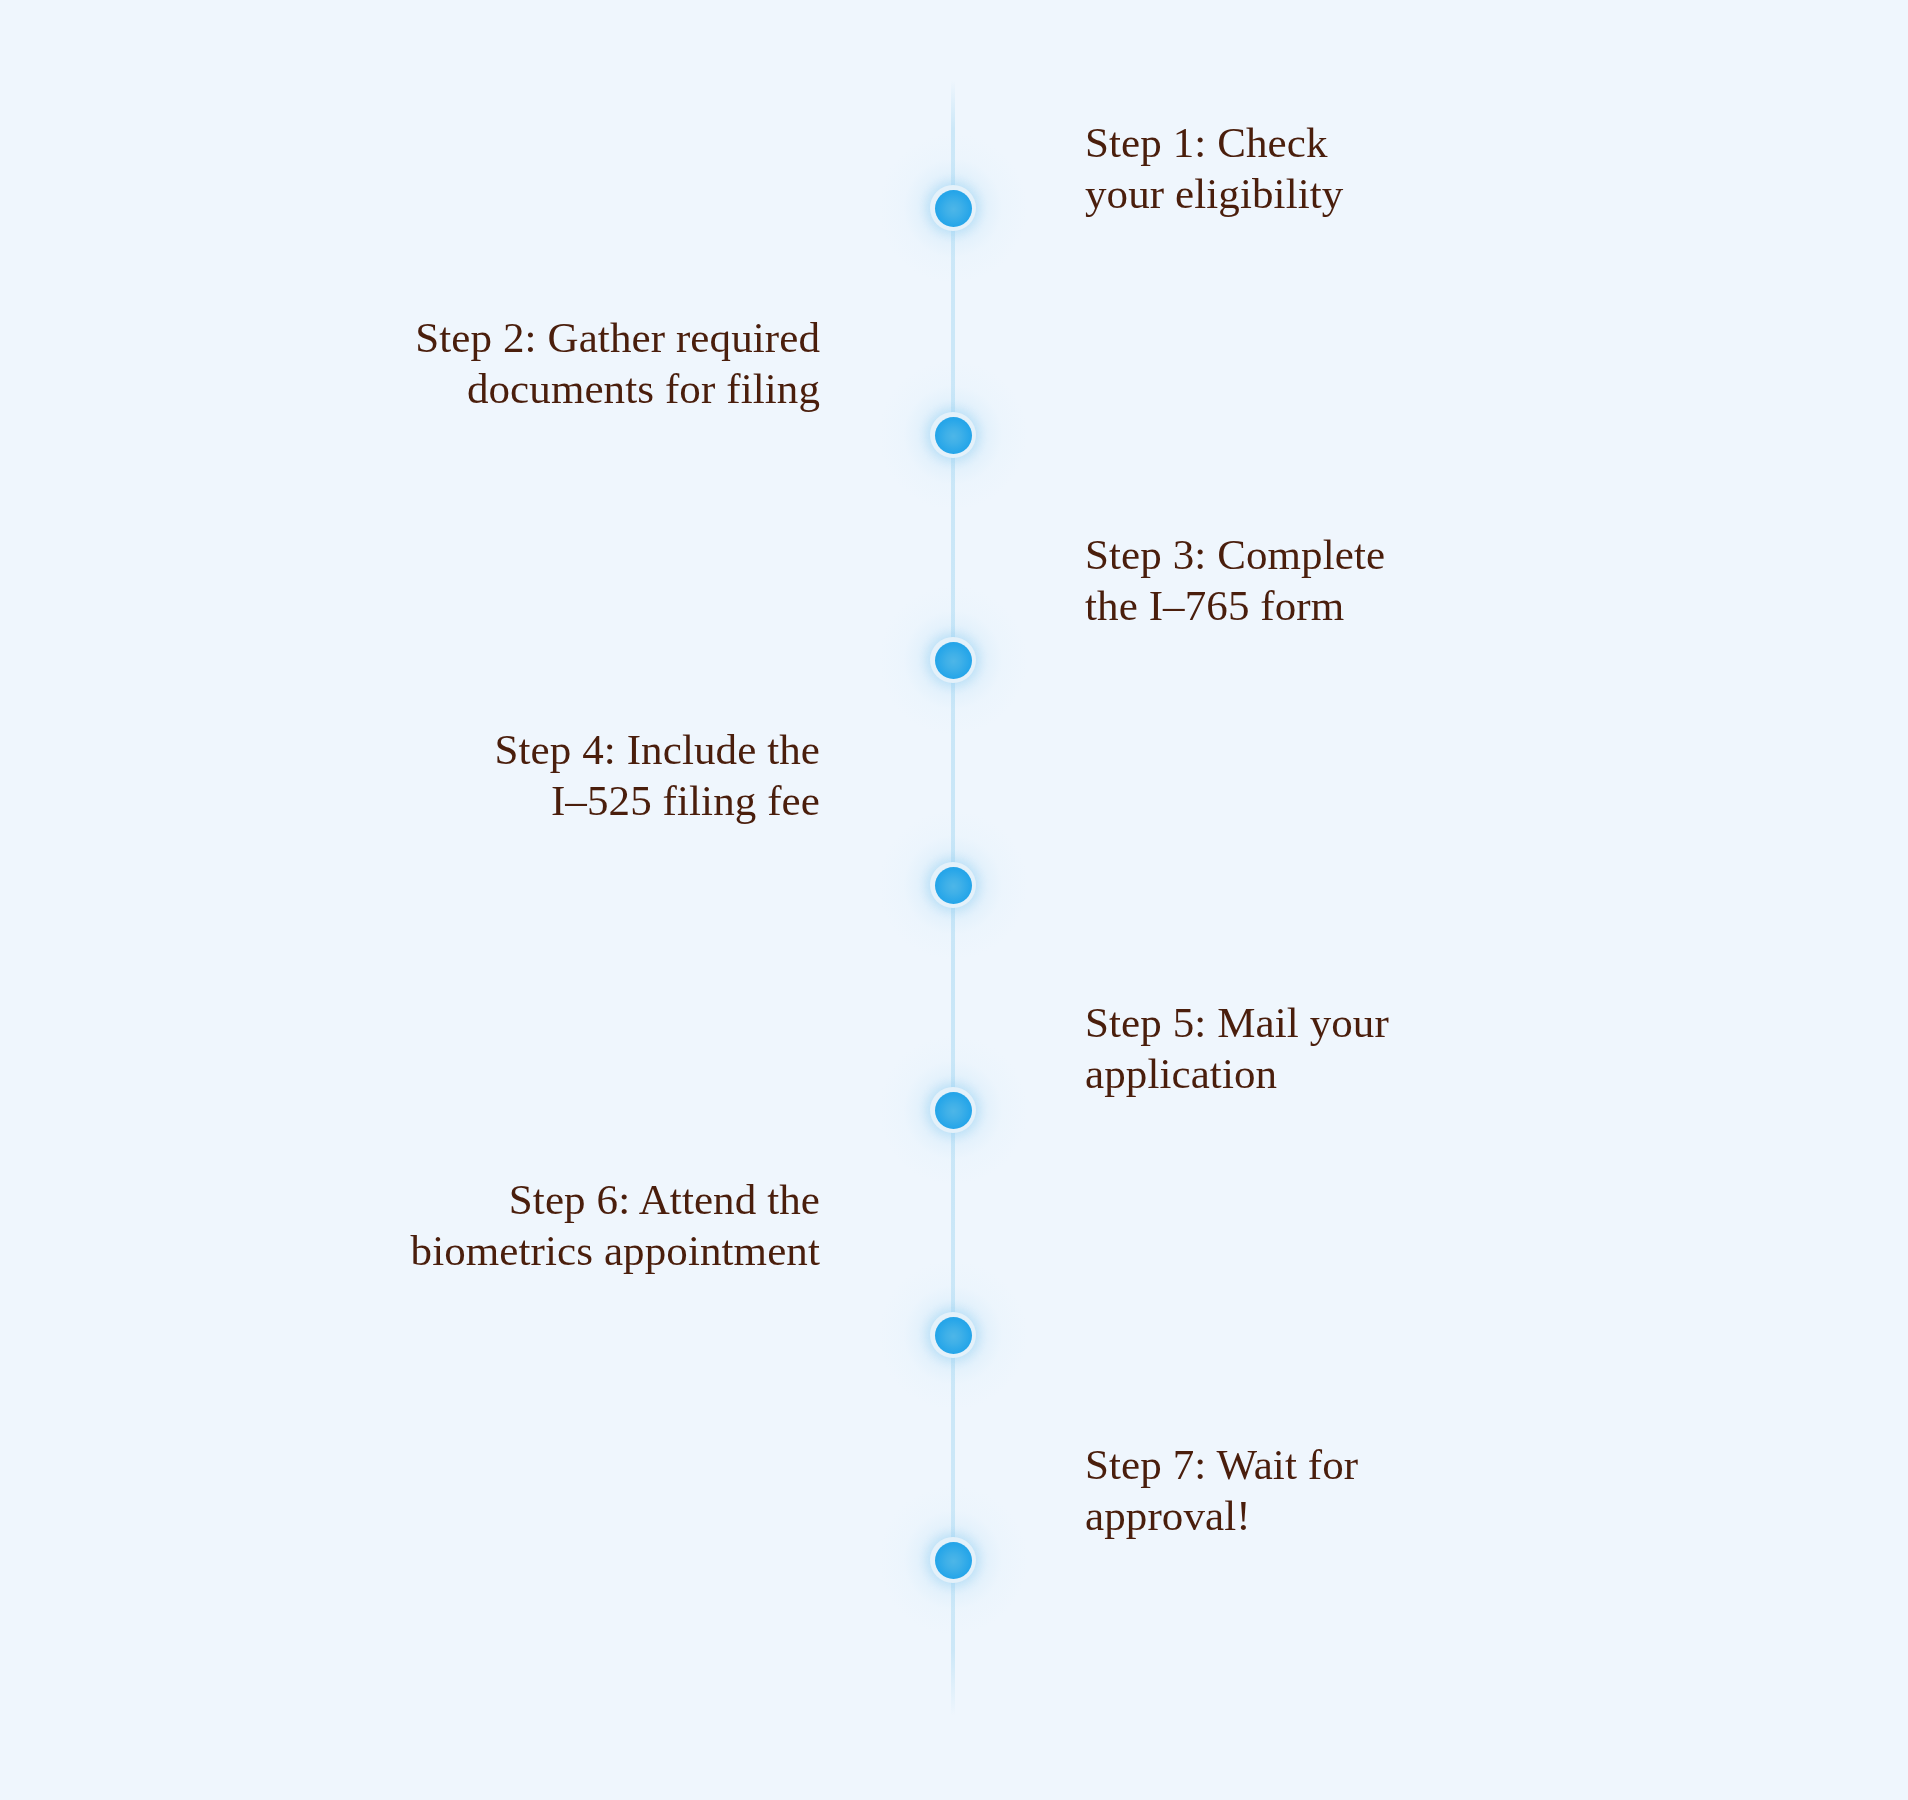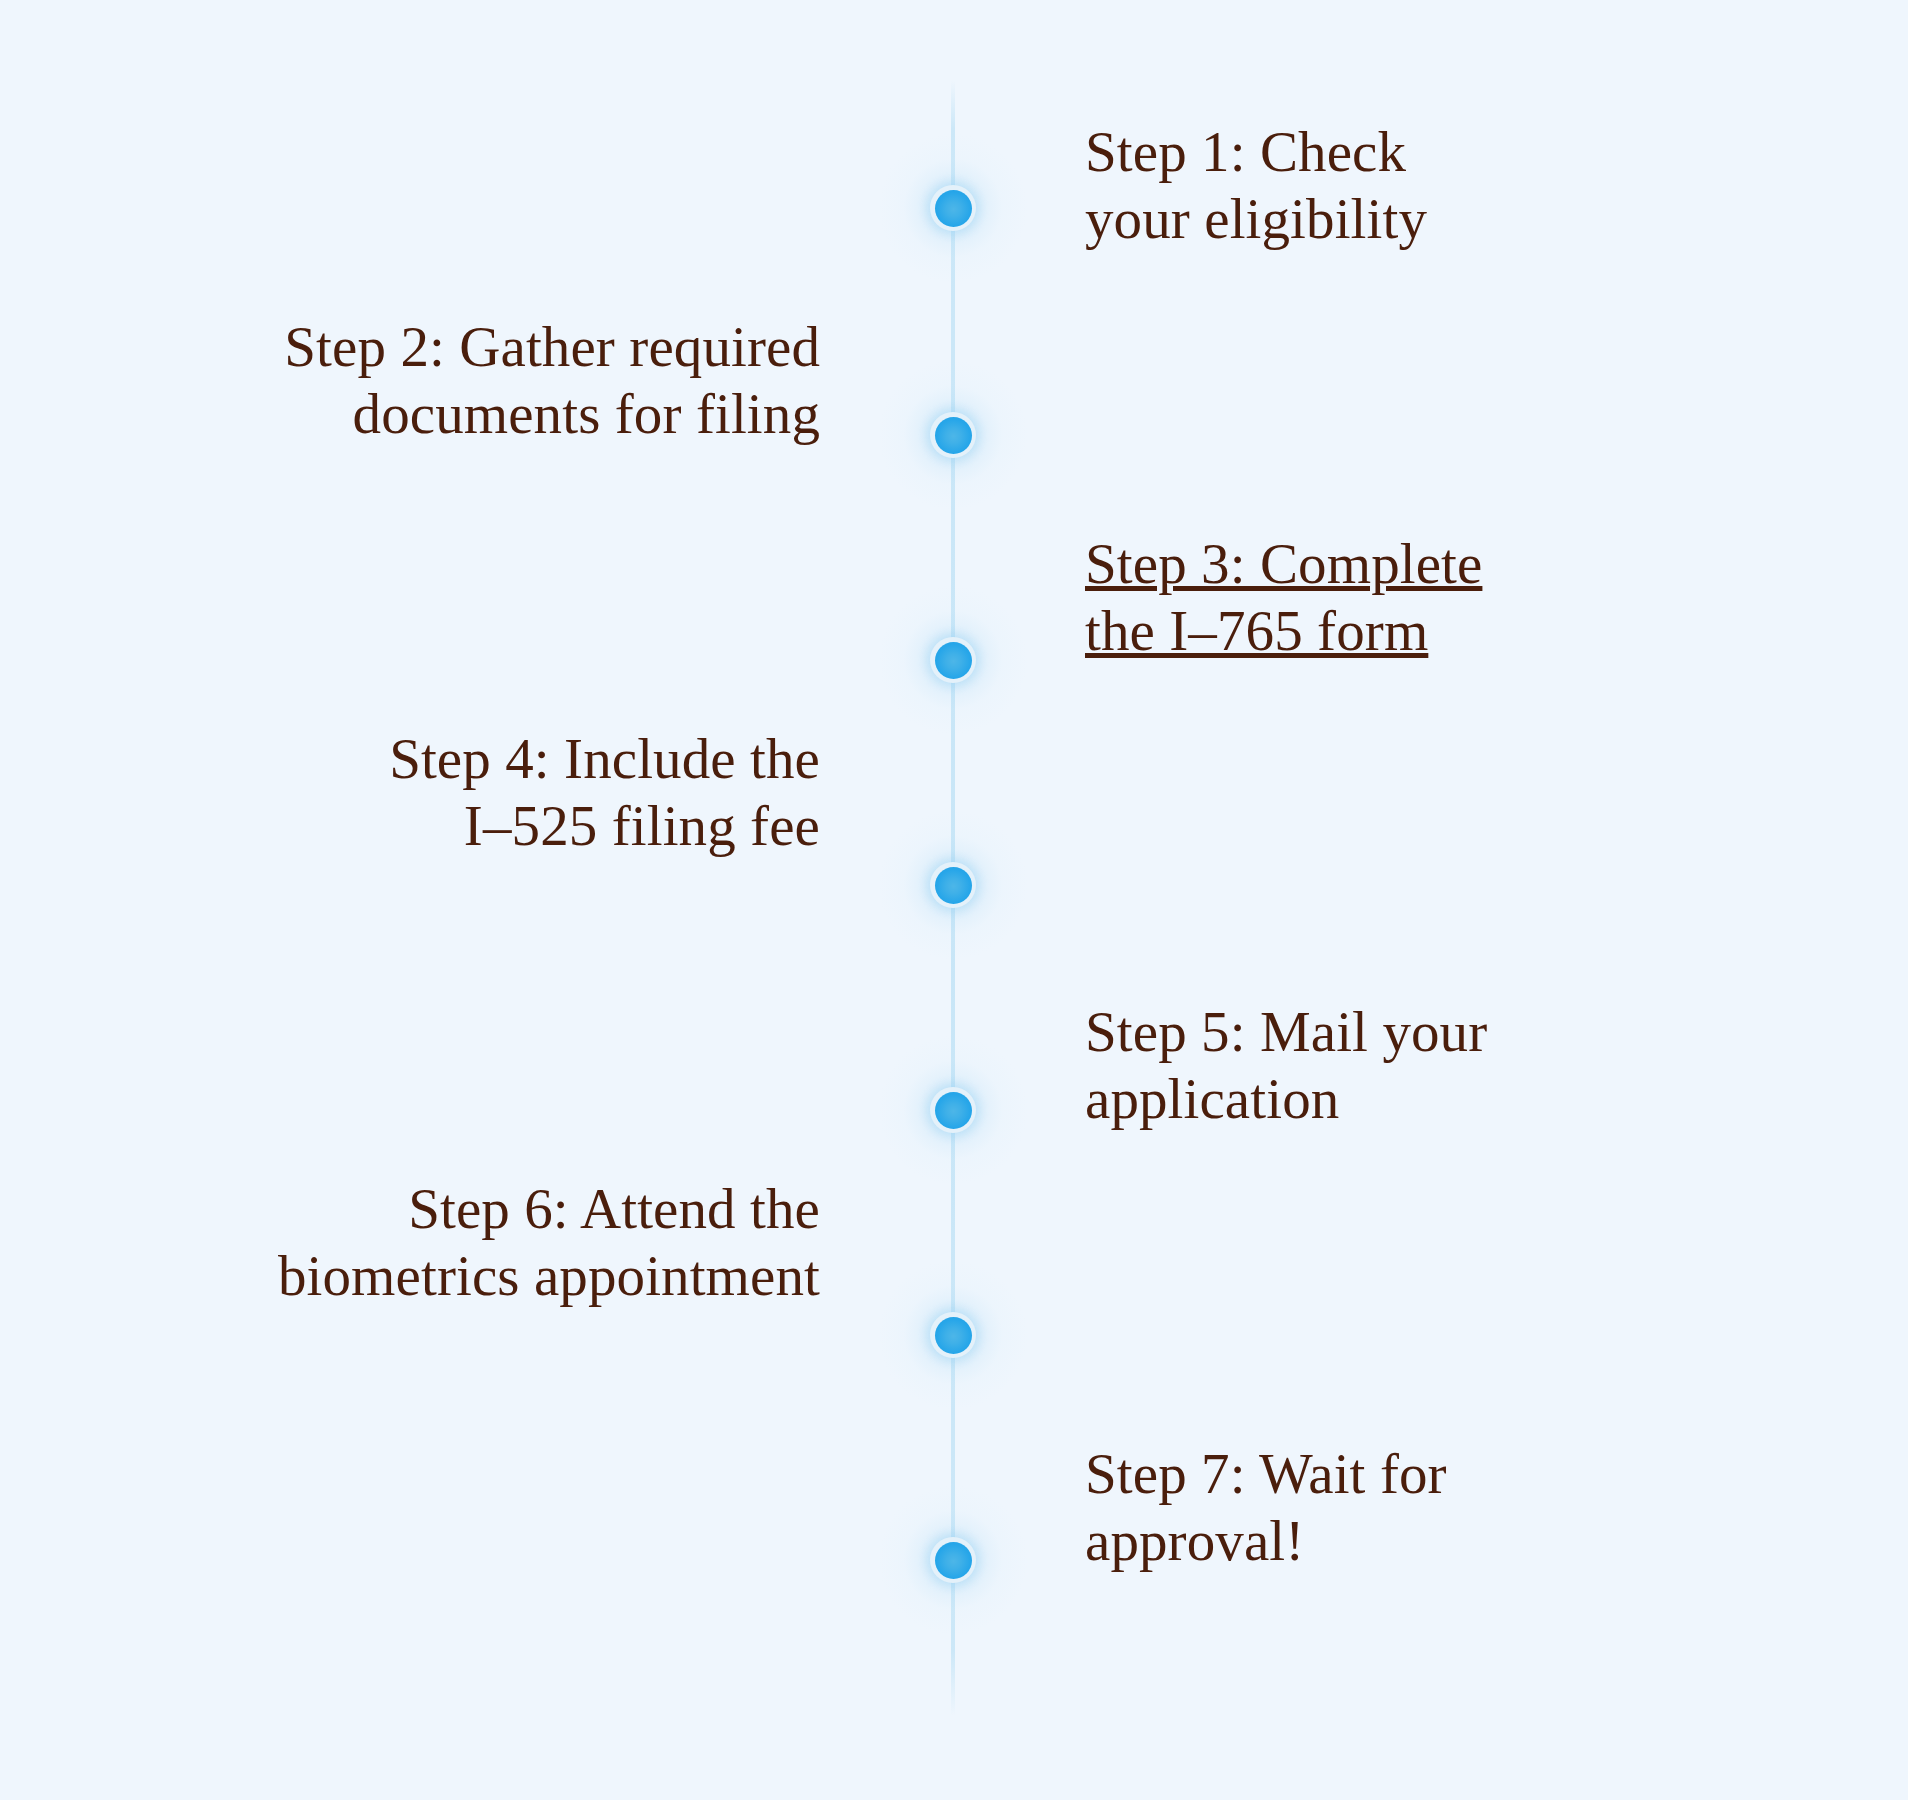--- a/index.html
+++ b/index.html
@@ -93,21 +93,21 @@
         #4db6e8 0%,
         #3fb0e8 28%,
         #27a6e9 62%,
         #1fa0e6 100%);
   }
 
   
   .step-label {
     position: absolute;
     color: #4a1e0c;
-    font-size: 57px;
+    font-size: 43px;
     line-height: 1.18;
     letter-spacing: 0.1px;
     white-space: pre-line;
   }
   .step-label.side-right {
     left: 1085px;
     text-align: left;
     width: 760px;
   }
   .step-label.side-left {
@@ -136,21 +136,21 @@
     <div class="dot-ring"></div>
     <div class="dot-core"></div>
     <div class="step-label side-left" style="top:-122px;">Step 2: Gather required
 documents for filing</div>
   </div>
 
   <div class="step-row" style="top:660px;">
     <div class="dot-glow"></div>
     <div class="dot-ring"></div>
     <div class="dot-core"></div>
-    <div class="step-label side-right" style="top:-130px;text-decoration:underline;">Step 3: Complete
+    <div class="step-label side-right" style="top:-130px;">Step 3: Complete
 the I–765 form</div>
   </div>
 
   <div class="step-row" style="top:885px;">
     <div class="dot-glow"></div>
     <div class="dot-ring"></div>
     <div class="dot-core"></div>
     <div class="step-label side-left" style="top:-160px;">Step 4: Include the
 I–525 filing fee</div>
   </div>

